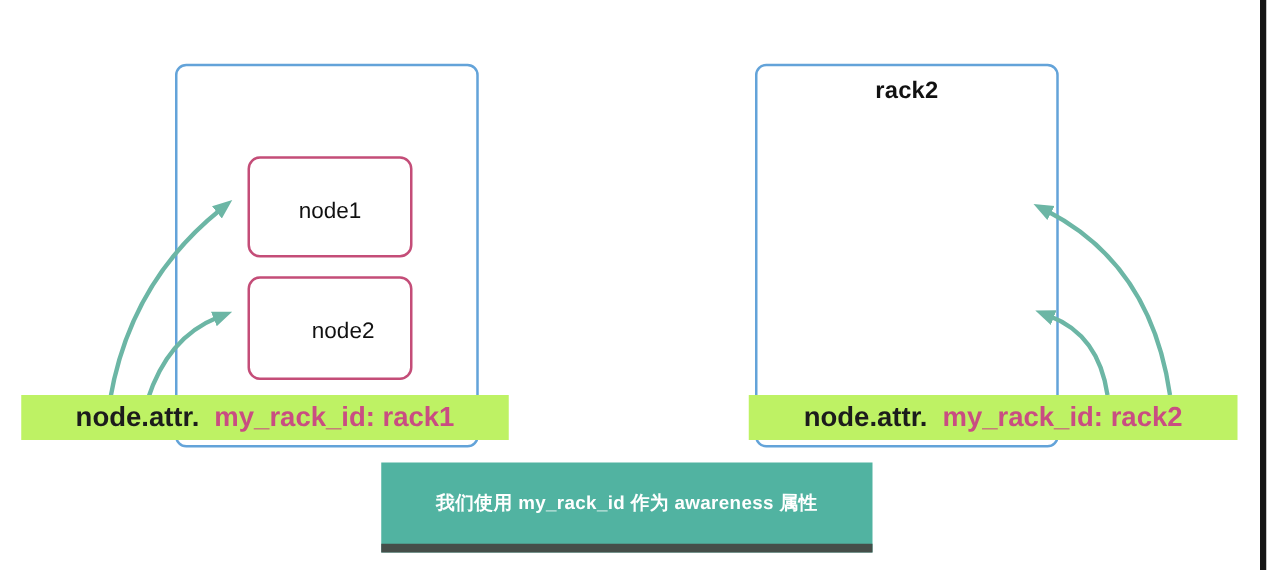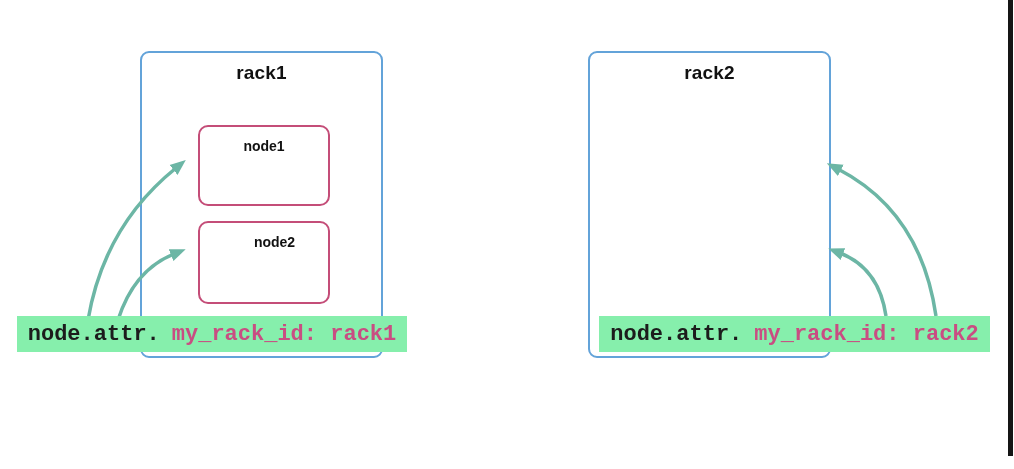--- a/index.html
+++ b/index.html
@@ -6,37 +6,37 @@
   #canvas{
     position:relative;width:1014px;height:469px;background:#ffffff;
     font-family:"Liberation Sans",sans-serif;overflow:hidden;
   }
   .rack{
     position:absolute;top:51px;width:243px;height:307px;
     border:2px solid #63a3d9;border-radius:9px;background:#ffffff;
     box-sizing:border-box;z-index:1;
   }
   .rack-left{left:140px;}
-  .rack-right{left:588px;}
+  .rack-right{left:604px;}
   .rack-title{
     text-align:center;font-weight:bold;font-size:19px;color:#111111;
     padding-top:9px;letter-spacing:0.2px;
   }
   .node{
     position:absolute;left:56px;width:132px;
     border:2px solid #c44d78;border-radius:10px;background:#ffffff;
     box-sizing:border-box;text-align:center;
   }
   .node-1{top:72px;height:81px;}
   .node-2{top:168px;height:83px;padding-left:21px;}
-  .node-title{font-weight:bold;font-size:14px;color:#111111;padding-top:11px;}
+  .node-title{font-weight:normal;font-size:18px;color:#111111;padding-top:11px;margin-top:20px;}
   #arrow-layer{position:absolute;left:0;top:0;z-index:2;}
   .code-label{
-    position:absolute;top:316px;height:36px;background:#86efac;z-index:3;
-    font-family:Liberation Mono, monospace;
+    position:absolute;top:316px;height:36px;background:#bef264;z-index:3;
+    font-family:Liberation Sans, sans-serif;
     font-weight:bold;font-size:22px;color:#1c1c1c;
     display:flex;align-items:center;justify-content:center;
     white-space:pre;box-sizing:border-box;
   }
   .code-label-left{left:17px;width:390px;}
   .code-label-right{left:599px;width:391px;}
   .code-highlight{color:#c94d82;padding-left:12px;}
   .banner{
     position:absolute;left:305px;top:370px;width:393px;height:65px;
     background:#51b3a1;border-bottom:7px solid #454e49;z-index:4;
@@ -51,21 +51,20 @@
     position:absolute;left:1008px;top:0;width:5px;height:456px;
     background:#151515;z-index:5;
   }
 </style>
 </head>
 <body>
 
 <div id="canvas">
 
   <div class="rack rack-left">
-    <div class="rack-title">rack1</div>
     <div class="node node-1">
       <div class="node-title">node1</div>
     </div>
     <div class="node node-2">
       <div class="node-title">node2</div>
     </div>
   </div>
 
   <div class="rack rack-right">
     <div class="rack-title">rack2</div>
@@ -83,16 +82,19 @@
     <path d="M 886 316 Q 879 268 840 253" fill="none" stroke="#6cb6a5" stroke-width="3.5" marker-end="url(#head)"></path>
   </svg>
 
   <div class="code-label code-label-left">
     <span>node.attr.</span><span class="code-highlight">my_rack_id: rack1</span>
   </div>
   <div class="code-label code-label-right">
     <span>node.attr.</span><span class="code-highlight">my_rack_id: rack2</span>
   </div>
 
+  <div class="banner">
+    <div class="banner-text">我们使用 my_rack_id 作为 awareness 属性</div>
+  </div>
 
   <div class="edge-bar"></div>
 
 </div>
 
 </body></html>

